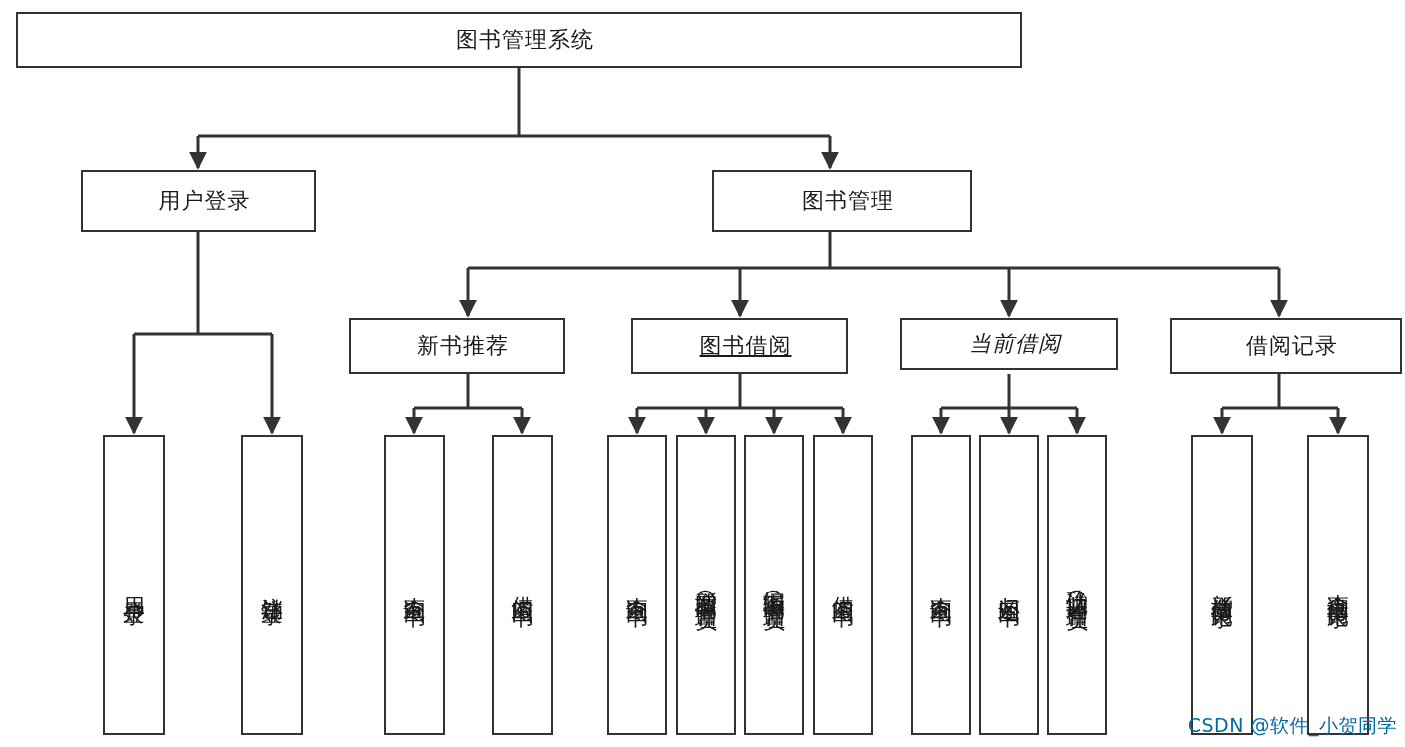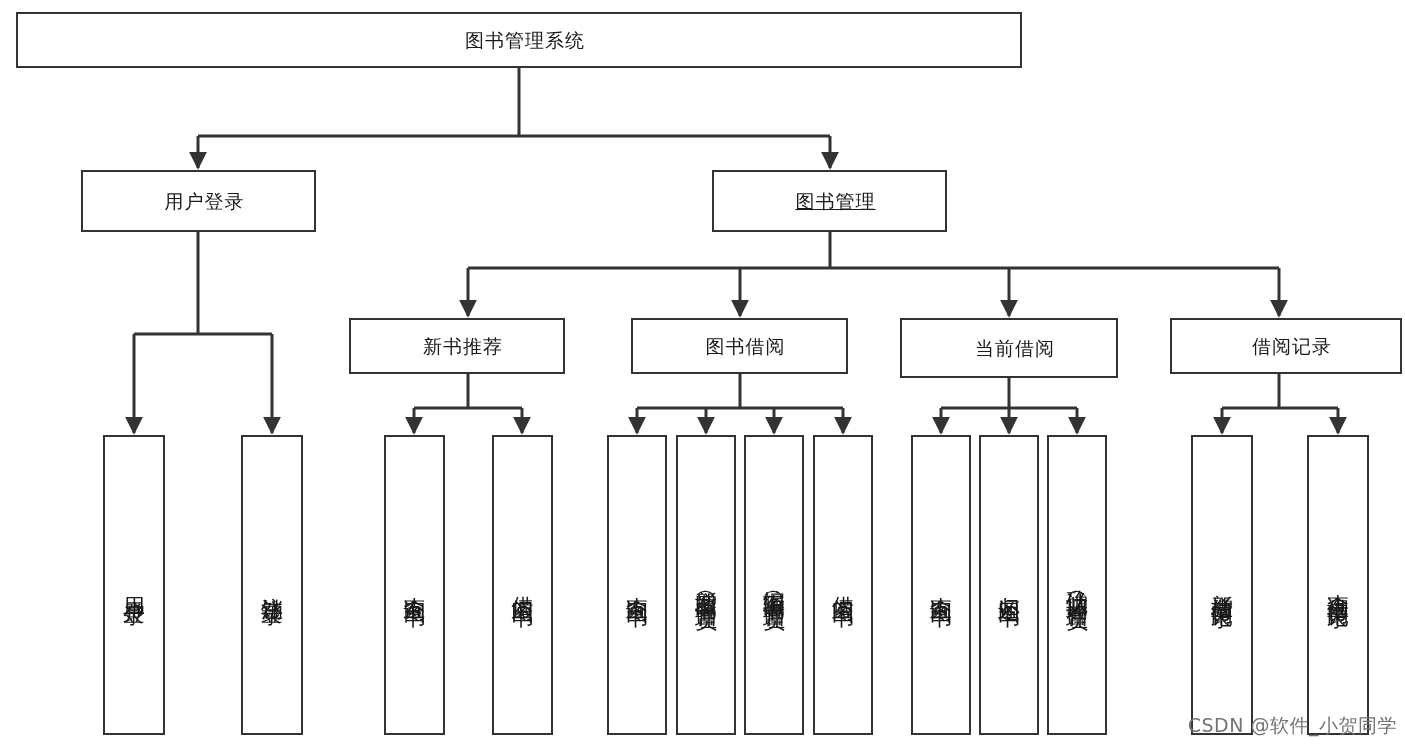--- a/index.html
+++ b/index.html
@@ -29,21 +29,21 @@
     box-sizing: border-box;
     border: 2.5px solid #333333;
     background: #ffffff;
     display: flex;
     align-items: center;
     justify-content: center;
     color: #1a1a1a;
     z-index: 2;
   }
   .node.horiz {
-    font-size: 19px;
+    font-size: 22px;
     letter-spacing: 1px;
     line-height: 1.1;
     padding-left: 12px;
   }
   .node.vert {
     writing-mode: vertical-rl;
     text-orientation: upright;
     font-size: 22px;
     letter-spacing: 3px;
     line-height: 1.0;
@@ -52,21 +52,21 @@
   }
   .node.vert .vtext {
     writing-mode: vertical-rl;
     text-orientation: upright;
   }
   #watermark {
     position: absolute;
     right: 8px;
     bottom: 8px;
     font-size: 19px;
-    color: #737373;
+    color: #0369a1;
     letter-spacing: 0.5px;
     z-index: 5;
     white-space: nowrap;
   }
 </style>
 </head>
 <body>
 
 <div id="canvas">
 
@@ -120,31 +120,31 @@
     </g>
   </svg>
 
   <div class="node horiz" style="left:16px; top:12px; width:1006px; height:56px;">
     <span>图书管理系统</span>
   </div>
 
   <div class="node horiz" style="left:81px; top:170px; width:235px; height:62px;">
     <span>用户登录</span>
   </div>
-  <div class="node horiz" style="left:712px; top:170px; width:235px; height:62px;text-decoration:underline;">
+  <div class="node horiz" style="left:712px; top:170px; width:260px; height:62px;">
     <span>图书管理</span>
   </div>
 
   <div class="node horiz" style="left:349px; top:318px; width:216px; height:56px;">
     <span>新书推荐</span>
   </div>
-  <div class="node horiz" style="left:631px; top:318px; width:217px; height:56px;">
+  <div class="node horiz" style="left:631px; top:318px; width:217px; height:56px;text-decoration:underline;">
     <span>图书借阅</span>
   </div>
-  <div class="node horiz" style="left:900px; top:318px; width:218px; height:60px;">
+  <div class="node horiz" style="left:900px; top:318px; width:218px; height:52px;font-style:italic;">
     <span>当前借阅</span>
   </div>
   <div class="node horiz" style="left:1170px; top:318px; width:232px; height:56px;">
     <span>借阅记录</span>
   </div>
 
   <div class="node vert" style="left:103px; top:435px; width:62px; height:300px;">
     <span class="vtext">用户登录</span>
   </div>
   <div class="node vert" style="left:241px; top:435px; width:62px; height:300px;">

